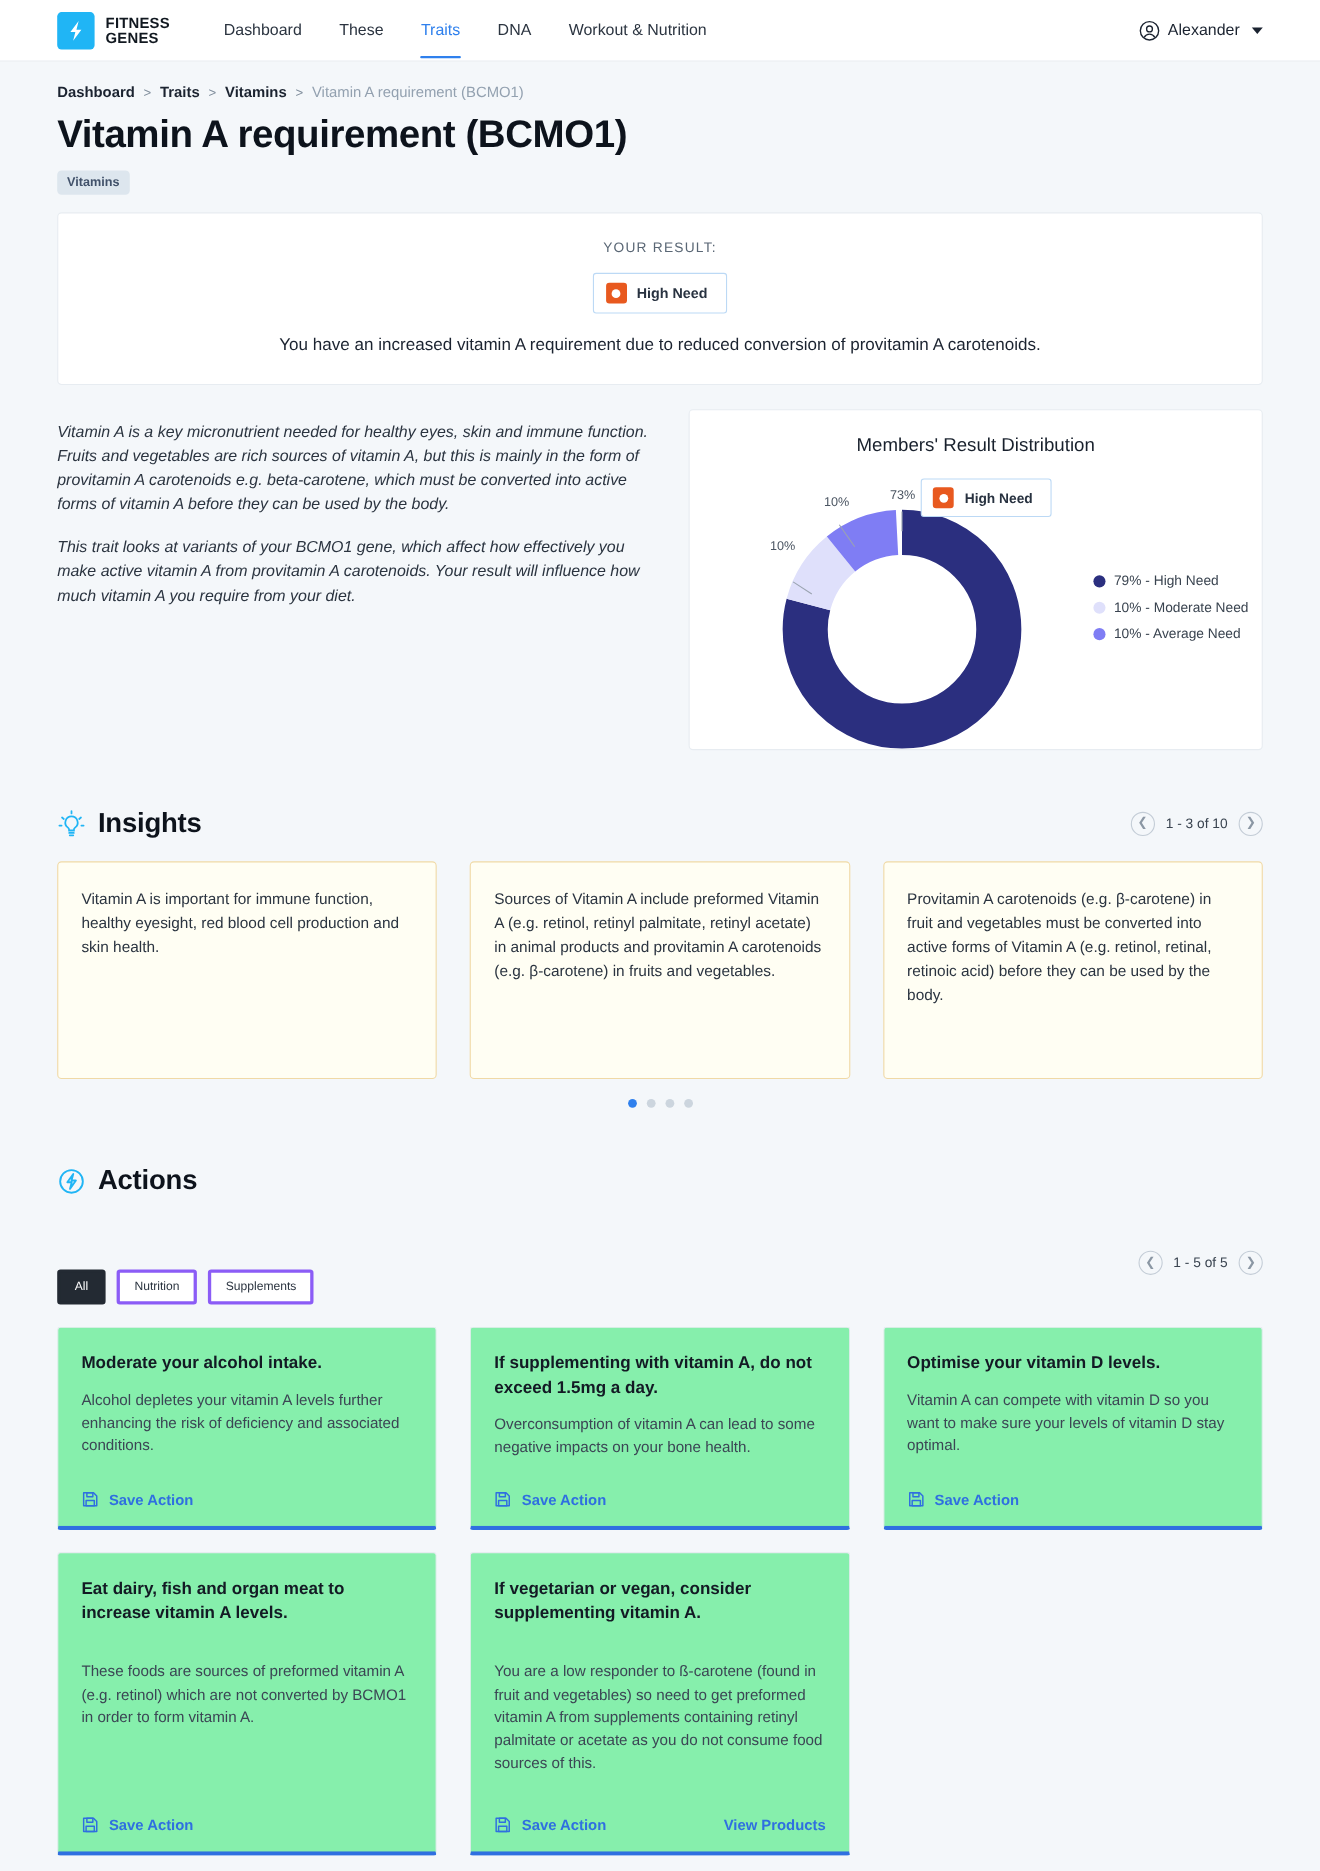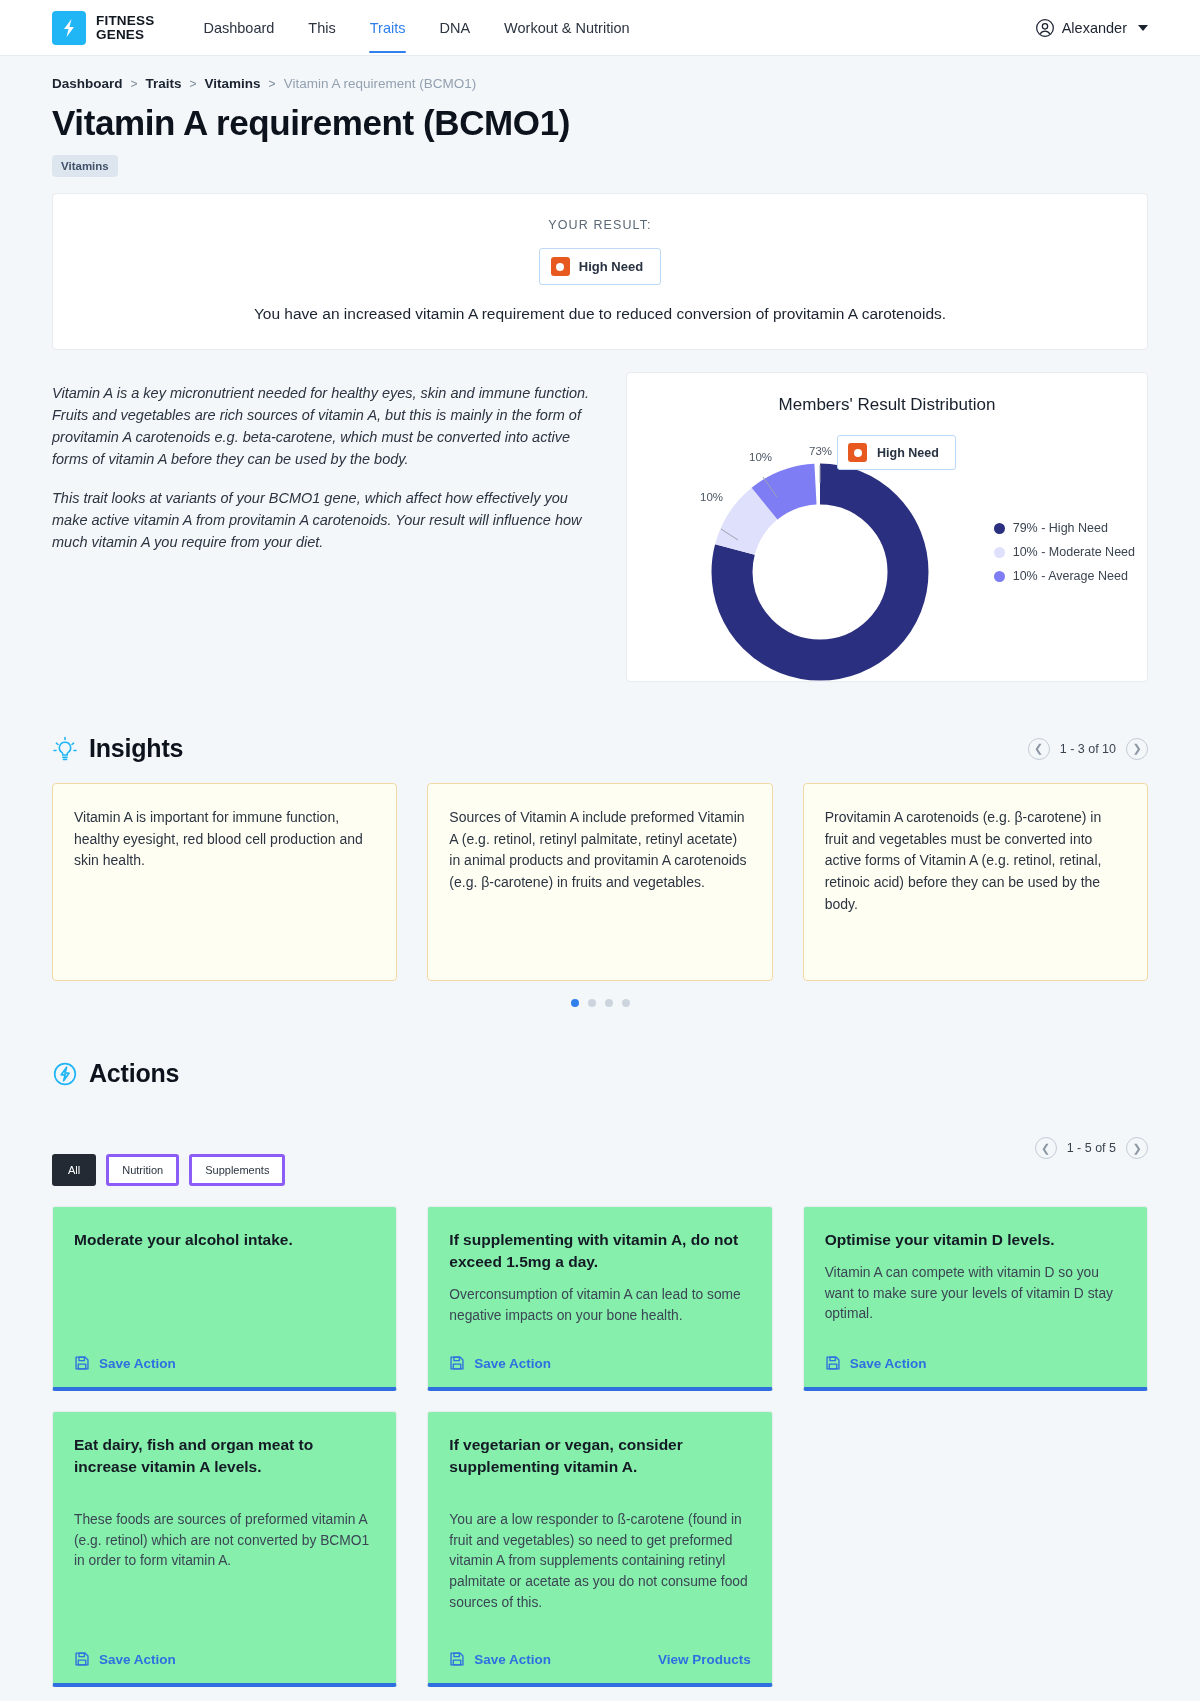--- a/index.html
+++ b/index.html
@@ -188,21 +188,21 @@
       </svg>
     </span>
     <span class="brand-text">
       <span>Fitness</span><br>
       <span>Genes</span>
     </span>
   </div>
 
   <div class="nav-links">
     <div class="nav-link">Dashboard</div>
-    <div class="nav-link">This</div>
+    <div class="nav-link">These</div>
     <div class="nav-link active">Traits</div>
     <div class="nav-link">DNA</div>
     <div class="nav-link">Workout &amp; Nutrition</div>
   </div>
 
   <div class="nav-right">
     <span class="avatar-ic">
       <svg width="20" height="20" viewBox="0 0 24 24" fill="none" stroke="#1b2330" stroke-width="1.5">
         <circle cx="12" cy="12" r="10"></circle>
         <circle cx="12" cy="10" r="3.2"></circle>
@@ -351,20 +351,21 @@
       <span class="pager-btn">❮</span>
       <span class="pager-text">1 - 5 of 5</span>
       <span class="pager-btn">❯</span>
     </div>
   </div>
 
   
   <div class="action-grid action-row-1">
     <div class="action-card">
       <div class="action-title">Moderate your alcohol intake.</div>
+      <div class="action-body">Alcohol depletes your vitamin A levels further enhancing the risk of deficiency and associated conditions.</div>
       <div class="action-foot">
         <span class="save-link">
           <span>
             <svg width="16" height="16" viewBox="0 0 18 18" fill="none" stroke="#2f6fe0" stroke-width="1.5" stroke-linejoin="round">
               <path d="M2.3 2.3h10.1l3.3 3.3v10.1H2.3Z"></path>
               <path d="M5.6 2.3h6.1v4.1H5.6Z"></path>
               <path d="M4.8 10.3h8.4v5.4H4.8Z"></path>
             </svg>
           </span>
           <span>Save Action</span>

